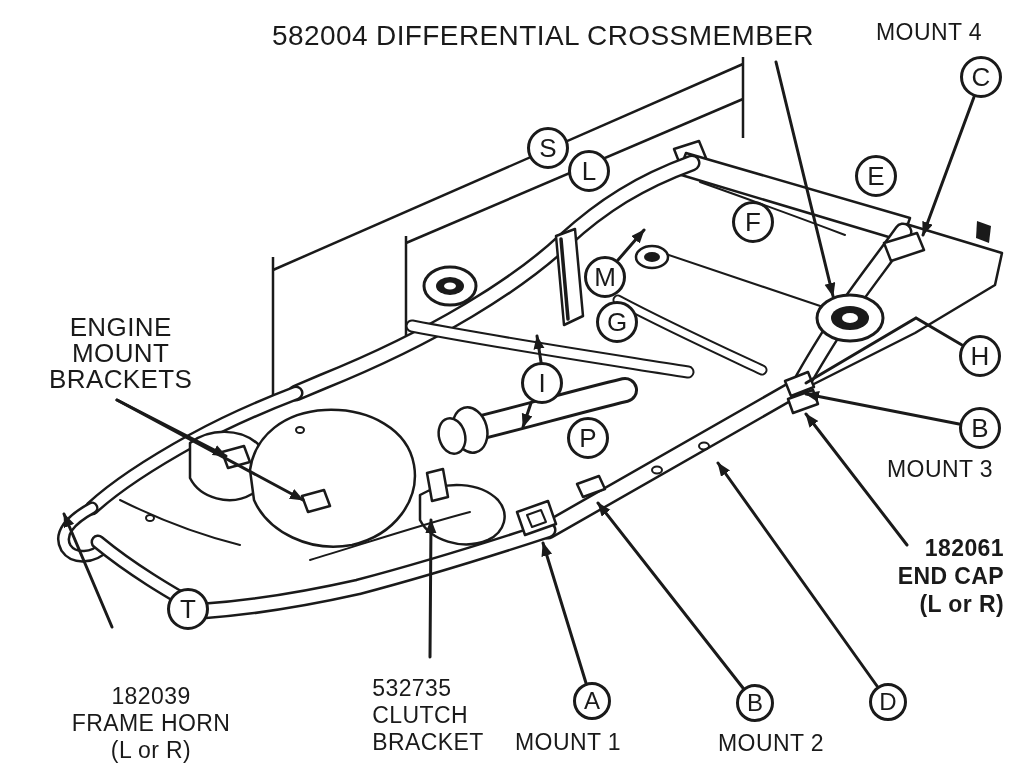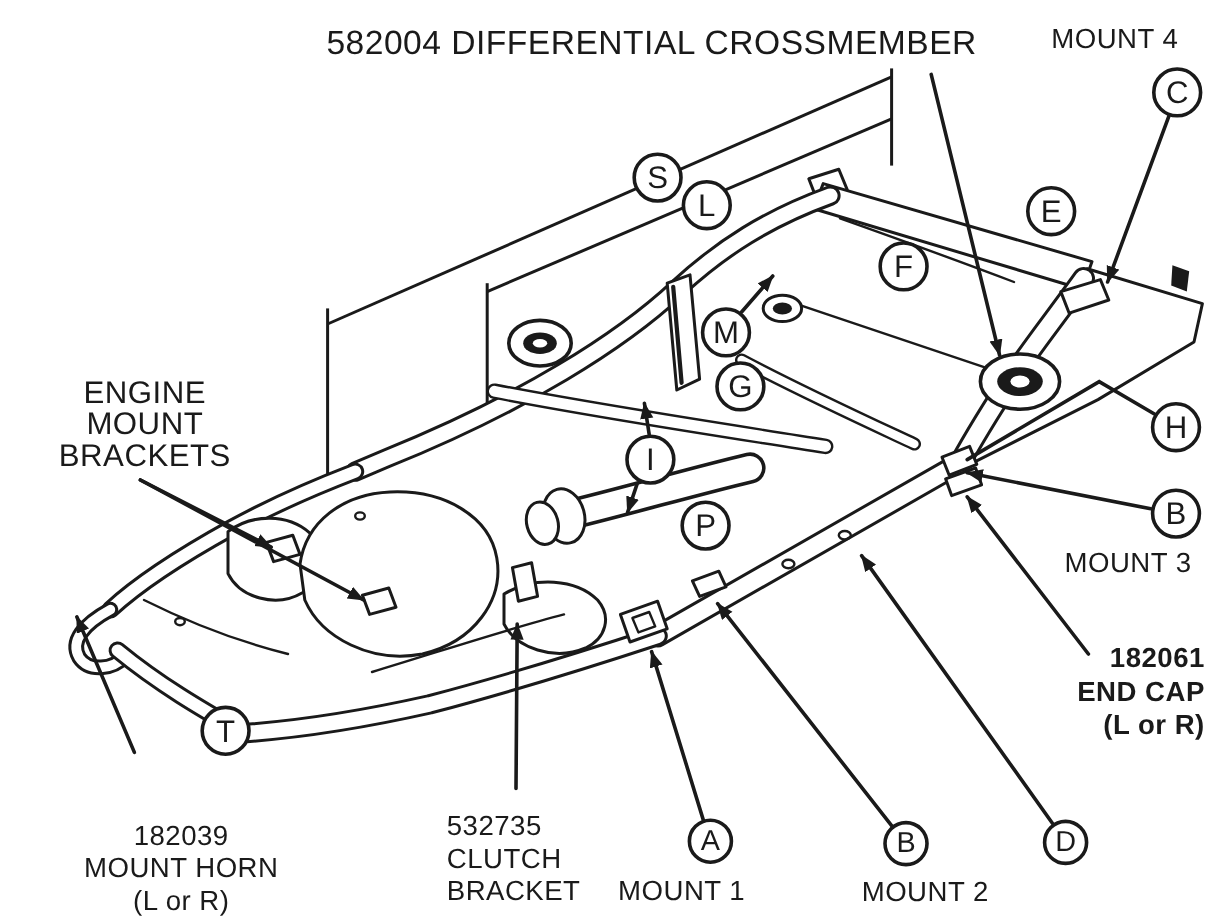--- a/index.html
+++ b/index.html
@@ -138,21 +138,21 @@
   <div class="label center" style="left:929px; top:19px;">MOUNT 4</div>
 
   <div class="label lh26" style="left:49px; top:314px;">
     <div>ENGINE</div>
     <div>MOUNT</div>
     <div>BRACKETS</div>
   </div>
 
   <div class="label center" style="left:151px; top:645px; text-align:center;margin-top:38px;">
     <div>182039</div>
-    <div>MOUNT HORN</div>
+    <div>FRAME HORN</div>
     <div>(L or R)</div>
   </div>
 
   <div class="label center" style="left:428px; top:675px; text-align:left;">
     <div>532735</div>
     <div>CLUTCH</div>
     <div>BRACKET</div>
   </div>
 
   <div class="label center" style="left:568px; top:729px;">MOUNT 1</div>

